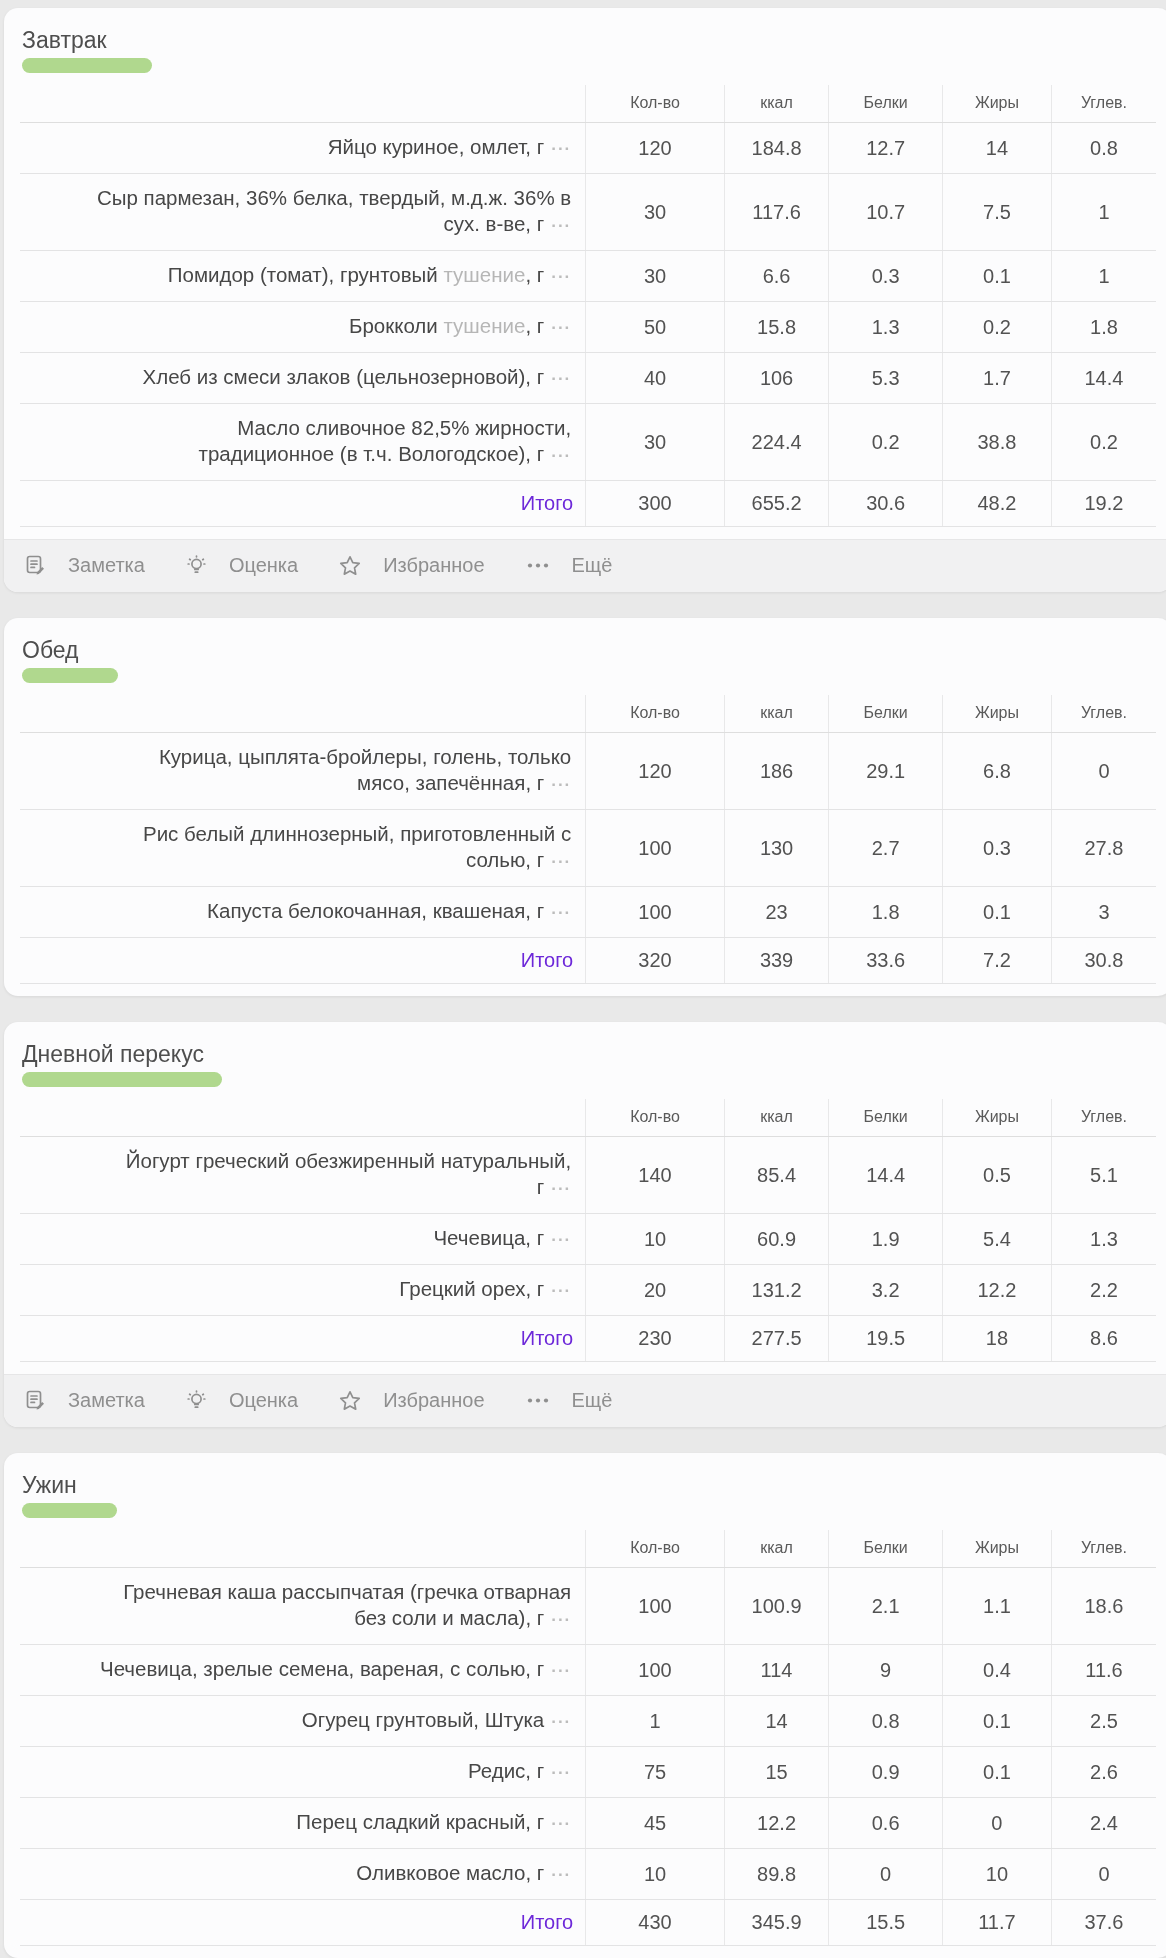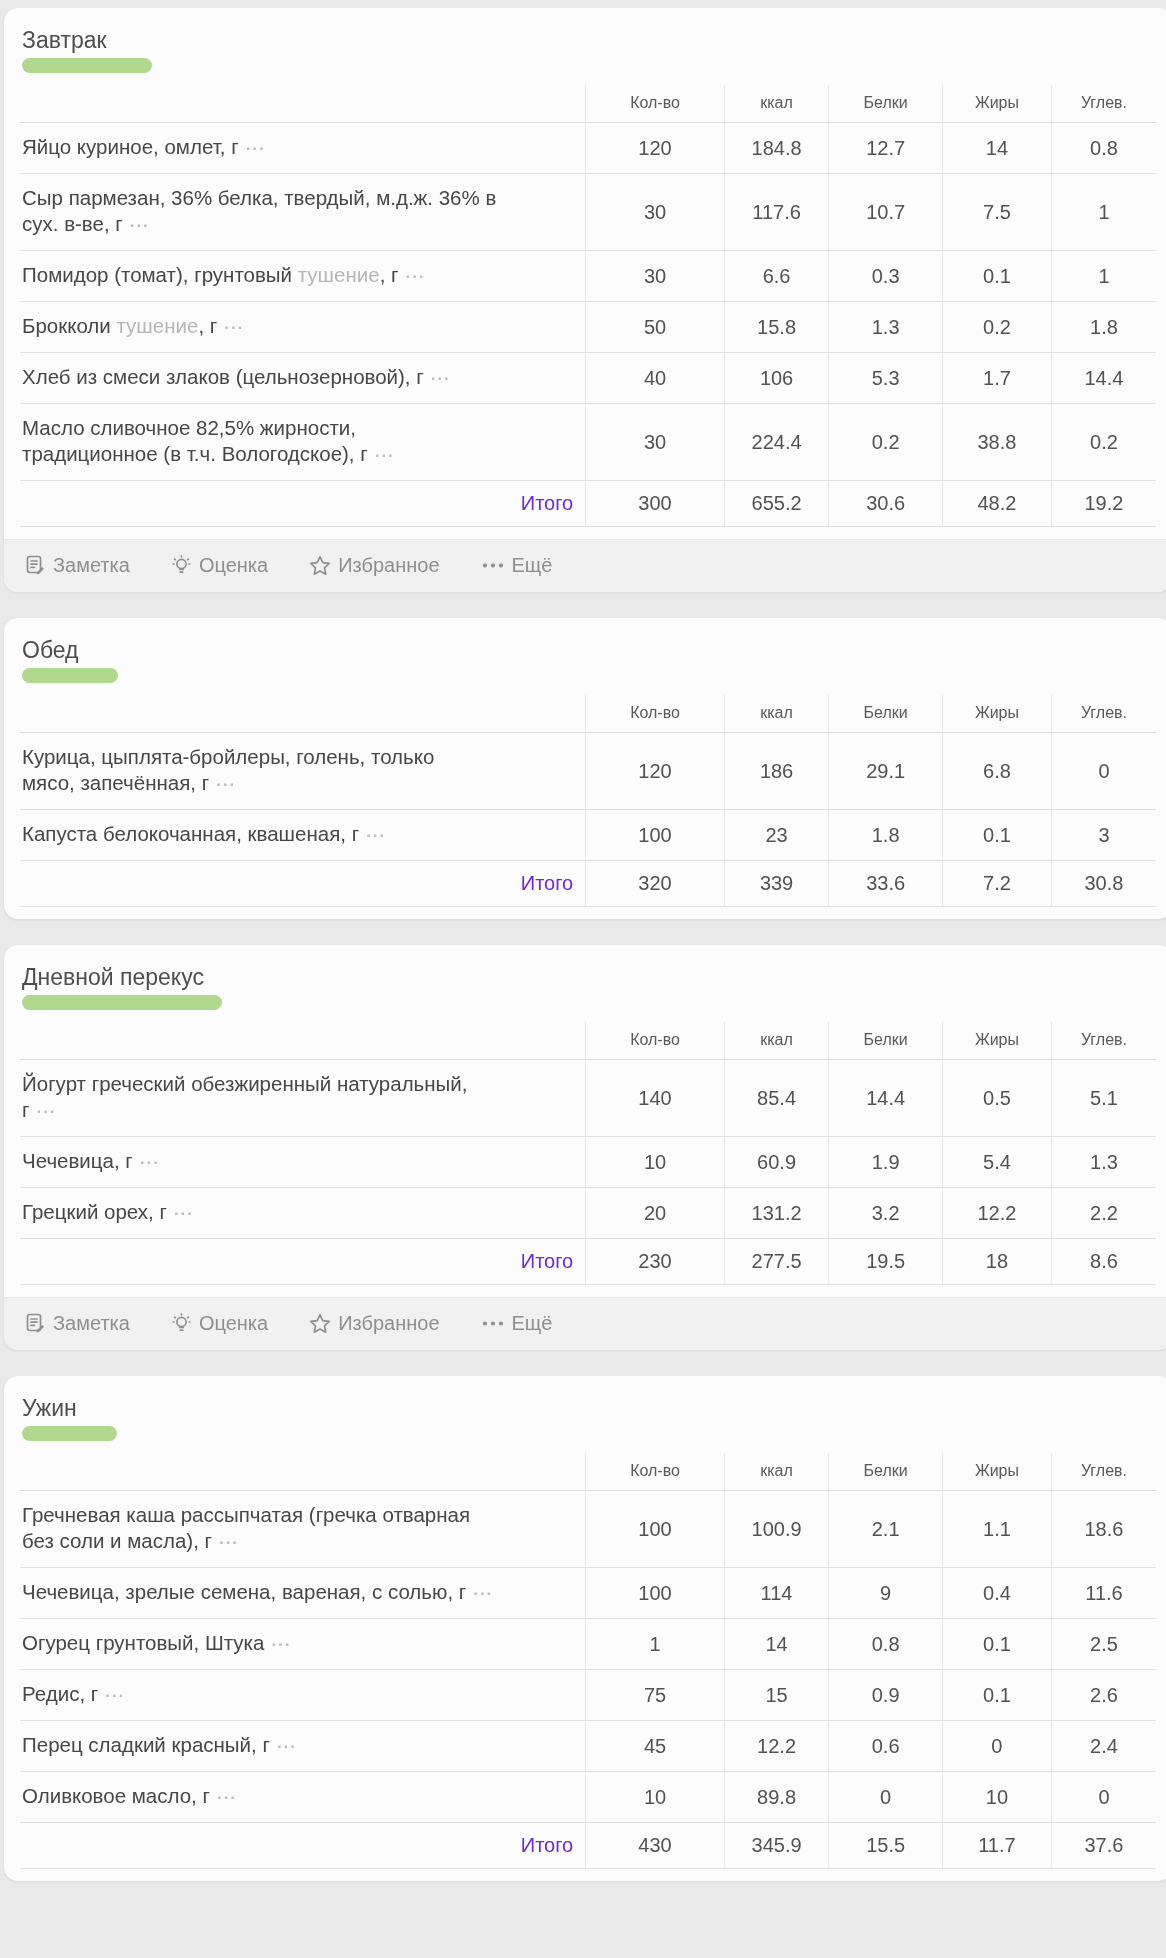--- a/index.html
+++ b/index.html
@@ -50,21 +50,21 @@
     border-bottom:1px solid #dedede;
   }
   thead th.name-col{border-left:none;border-bottom:1px solid #dedede;}
   tbody td{
     border-bottom:1px solid #e3e3e4;
     padding:11px 2px;
     font-size:20px;color:#525252;
     vertical-align:middle;
   }
   td.name-cell{
-    text-align:left;border-left:none;
+    text-align:right;border-left:none;
     font-size:20.5px;color:#474747;
     line-height:26px;
     padding-right:14px;
     white-space:pre-line;
   }
   span.muted-tag{color:#b6b6b6;}
   span.more-dots{
     color:#bcbcbc;font-weight:700;font-size:17px;
     letter-spacing:1px;margin-left:7px;
     white-space:nowrap;
@@ -75,21 +75,21 @@
     font-weight:400;color:#6d28d9;font-size:20.5px;
     padding-right:12px;
   }
   .card-toolbar{
     background:#f1f1f2;
     border-top:1px solid #e6e6e7;
     padding:14px 20px 15px 20px;
     display:flex;align-items:center;gap:40px;
   }
   .action-btn{
-    display:inline-flex;align-items:center;gap:6px;
+    display:inline-flex;align-items:center;gap:21px;
     background:none;border:none;padding:0;margin:0;
     font-family:inherit;font-size:20px;color:#8f8f8f;
     cursor:pointer;
   }
   .action-btn svg{display:block;}
 </style>
 </head>
 <body>
 
 <main id="app">
@@ -253,20 +253,29 @@
             <tr class="food-row">
               <td class="name-cell"><span class="name-seg">Курица, цыплята-бройлеры, голень, только
 мясо, запечённая, г</span><span class="more-dots">···</span></td>
               <td class="num">120</td>
               <td class="num">186</td>
               <td class="num">29.1</td>
               <td class="num">6.8</td>
               <td class="num">0</td>
             </tr>
             <tr class="food-row">
+              <td class="name-cell"><span class="name-seg">Рис белый длиннозерный, приготовленный с
+солью, г</span><span class="more-dots">···</span></td>
+              <td class="num">100</td>
+              <td class="num">130</td>
+              <td class="num">2.7</td>
+              <td class="num">0.3</td>
+              <td class="num">27.8</td>
+            </tr>
+            <tr class="food-row">
               <td class="name-cell"><span class="name-seg">Капуста белокочанная, квашеная, г</span><span class="more-dots">···</span></td>
               <td class="num">100</td>
               <td class="num">23</td>
               <td class="num">1.8</td>
               <td class="num">0.1</td>
               <td class="num">3</td>
             </tr>
             <tr class="totals-row">
               <td class="totals-label">Итого</td>
               <td class="num">320</td>

